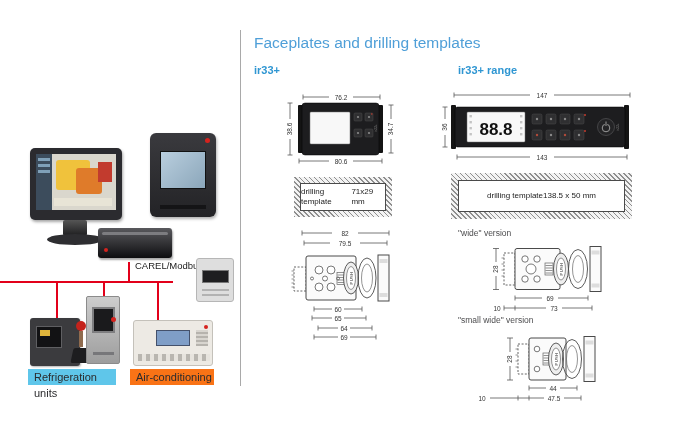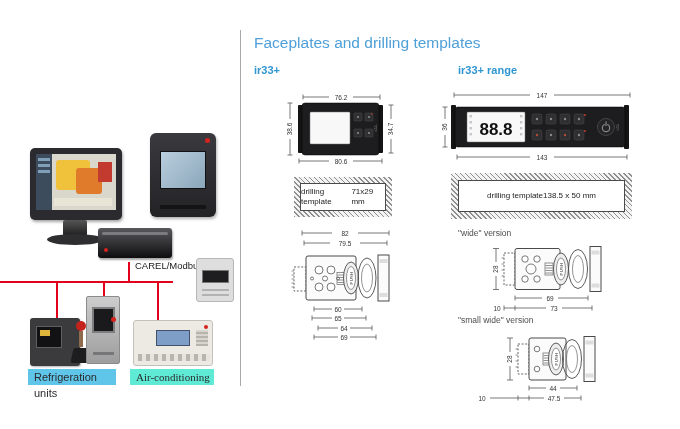--- a/index.html
+++ b/index.html
@@ -12,21 +12,21 @@
   .body-copy { color:#4d4d4f; font-size:9.5px; line-height:1.35; }
   .sub-blue { color:#2f96d2; font-size:11px; font-weight:bold; }
   .ver-label { color:#4d4d4f; font-size:8.5px; }
   .net-label { color:#1a1a1a; font-size:9.5px; font-weight:500; }
 
   .divider { width:1px; background:#a9a9a9; }
 
   
   .tag { height:16px; line-height:16px; padding-left:6px; font-size:11px; color:#2b2b2d; }
   .tag-refr { background:#5fc6ea; }
-  .tag-air  { background:#5eead4;font-family:Liberation Serif, serif; }
+  .tag-air  { background:#f97316; }
 
   
   .red-line { background:#e2001a; }
 
   
   .drill-outer {
     background: repeating-linear-gradient(45deg, #8f8f8f 0px, #8f8f8f 1px, #f3f3f3 1px, #f3f3f3 3.5px);
   }
   .drill-inner {
     position:absolute; background:#fff; border:1px solid #4a4a4a;

